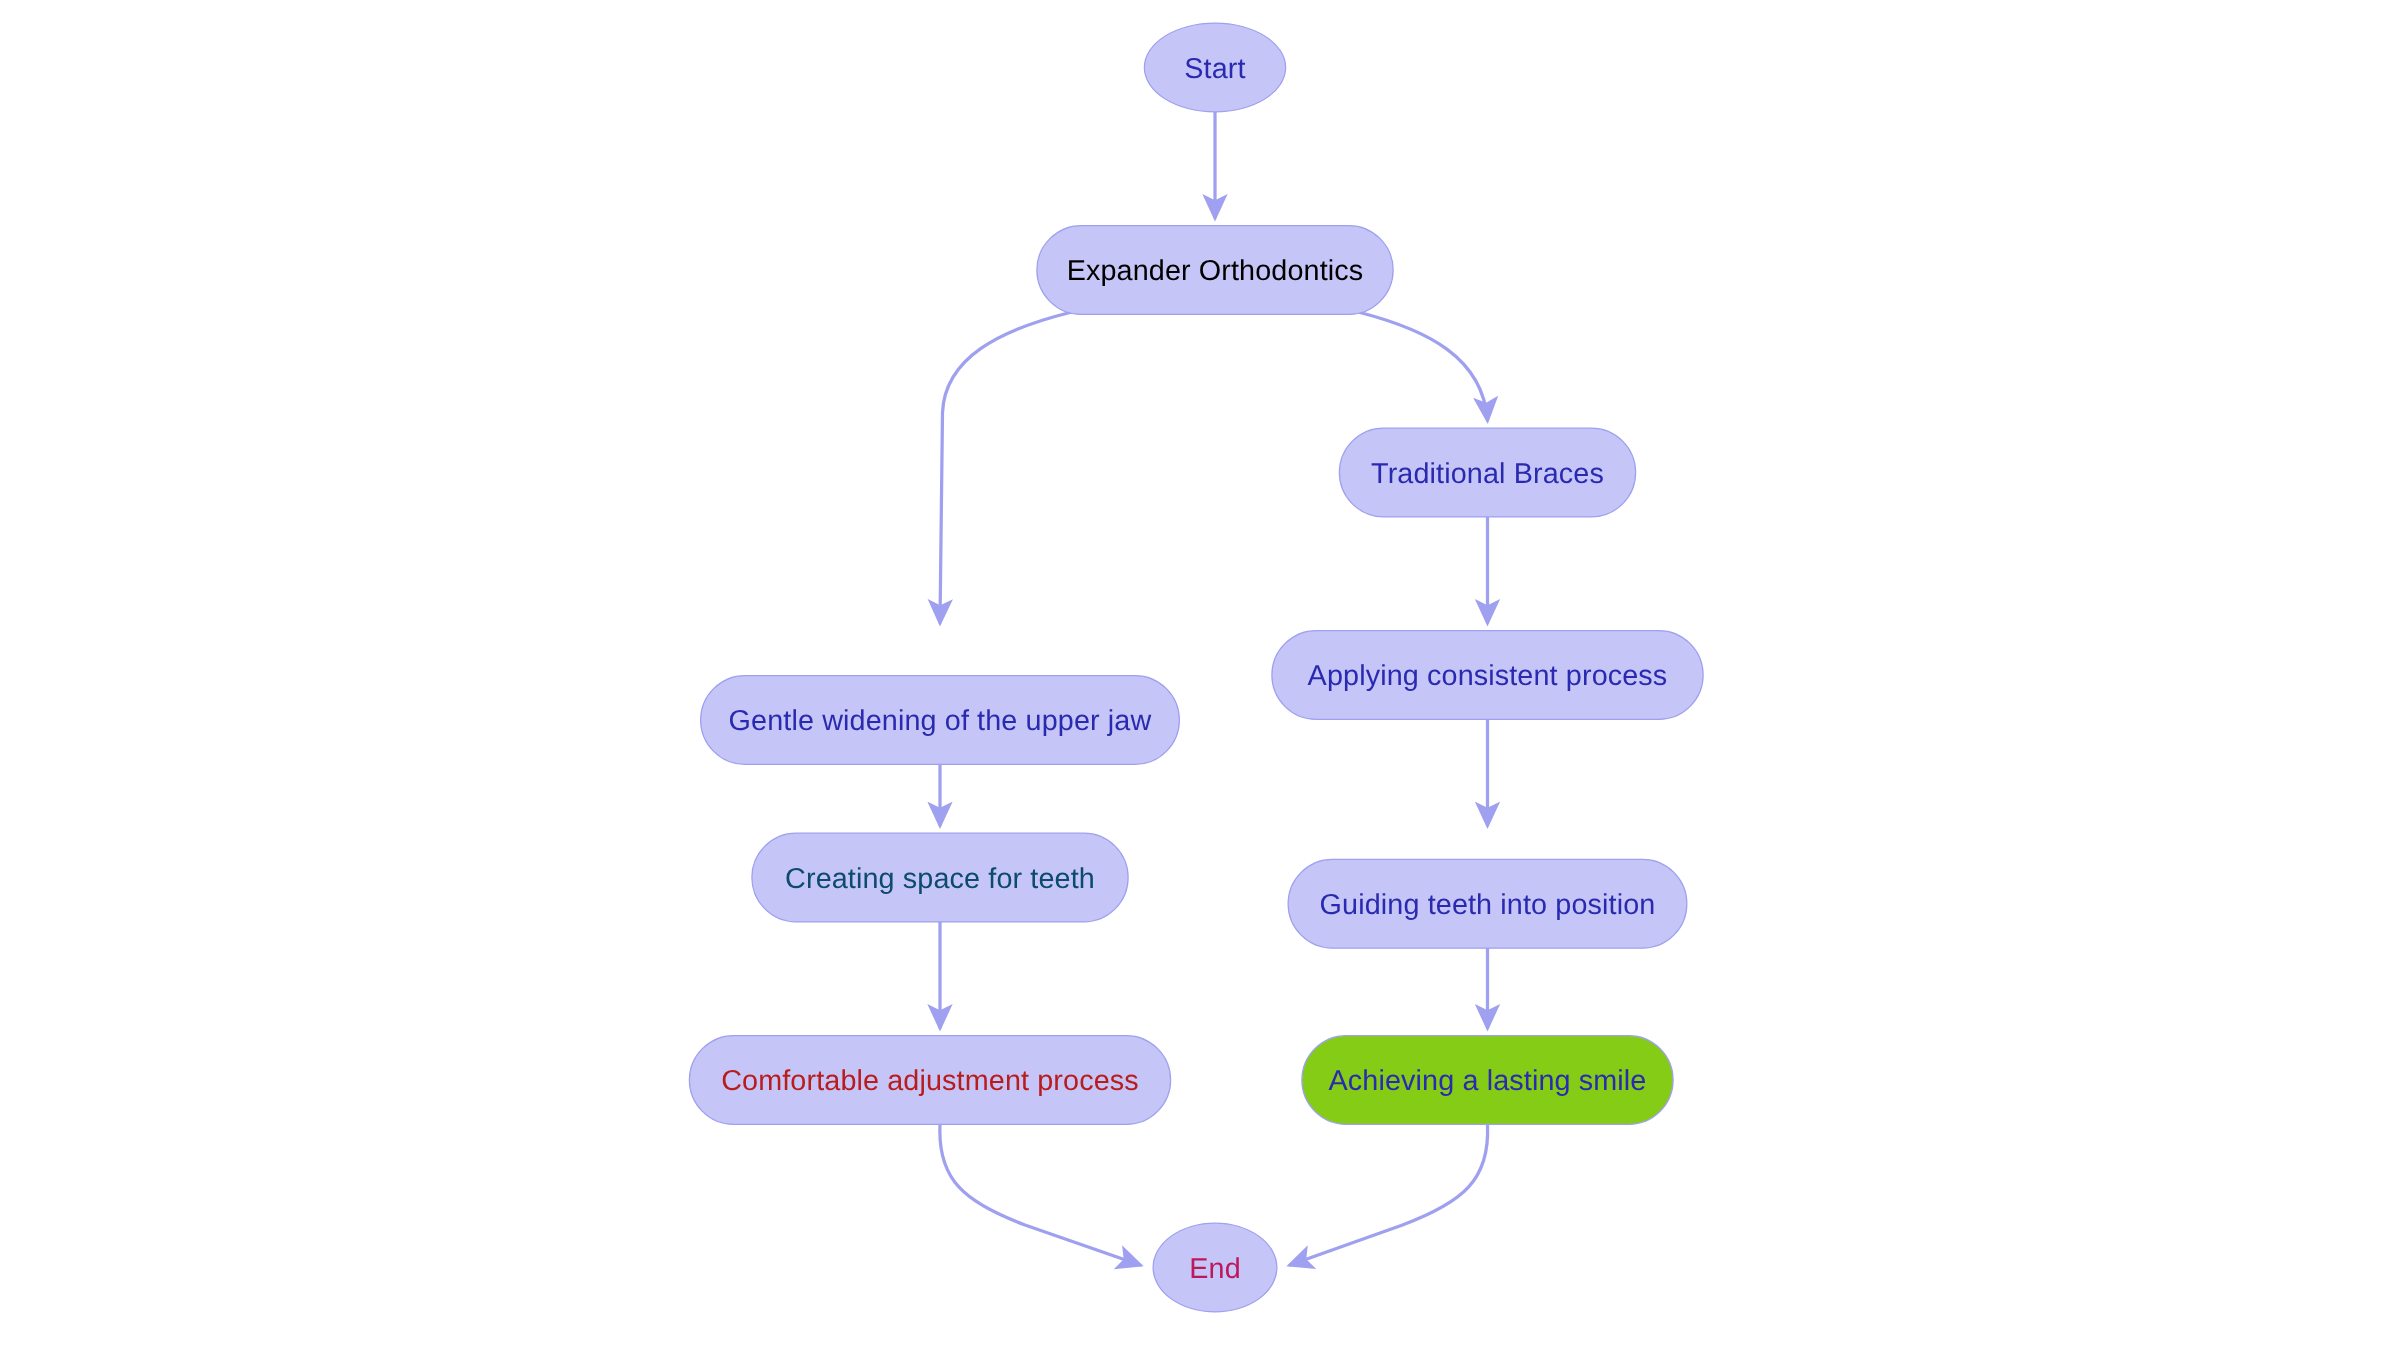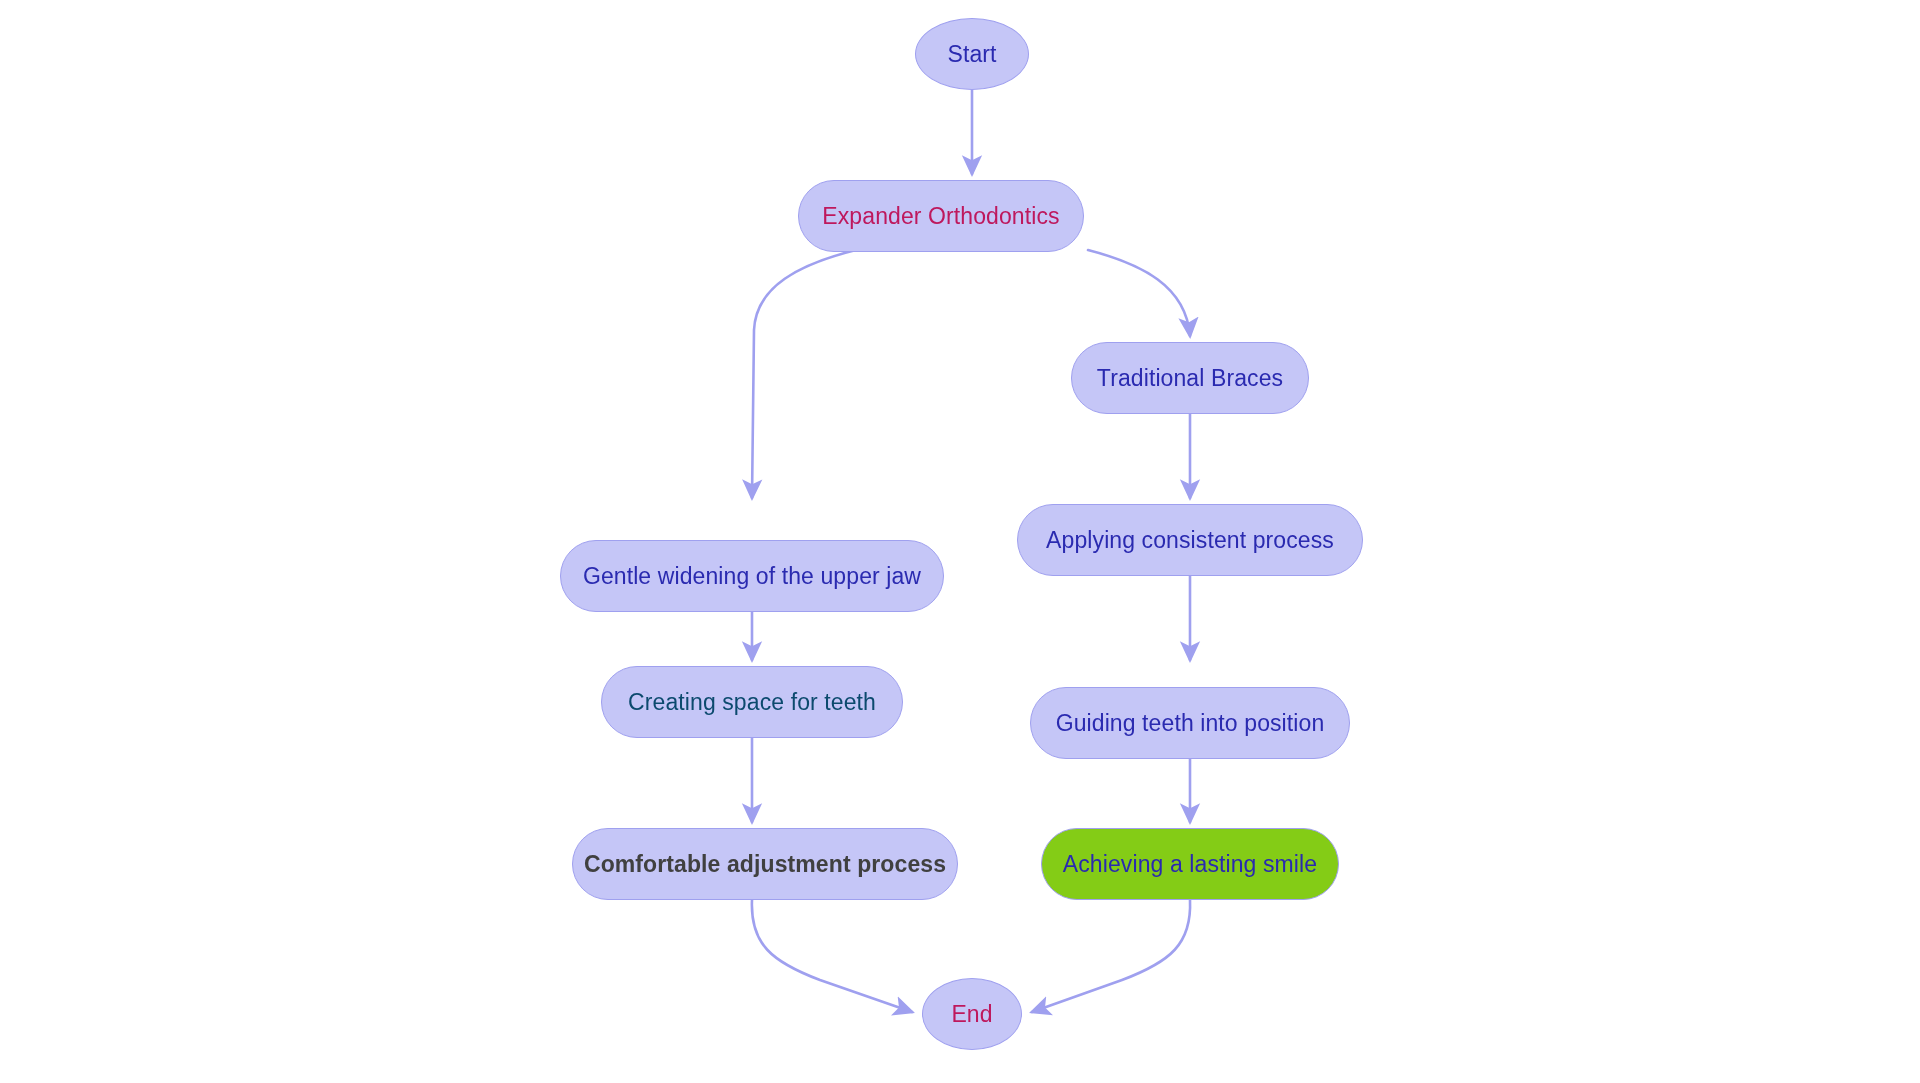--- a/index.html
+++ b/index.html
@@ -73,39 +73,39 @@
         <path d="M 1190 738 L 1190 822" fill="none" stroke="#9fa0ef" stroke-width="2.6" stroke-linecap="round" marker-end="url(#arrowhead)"></path>
         <path d="M 752 900 C 750 944 772 962 820 980 L 912 1012" fill="none" stroke="#9fa0ef" stroke-width="2.6" stroke-linecap="round" marker-end="url(#arrowhead)"></path>
         <path d="M 1190 900 C 1192 944 1170 962 1122 980 L 1032 1012" fill="none" stroke="#9fa0ef" stroke-width="2.6" stroke-linecap="round" marker-end="url(#arrowhead)"></path>
       </g>
   </svg>
 
   <div id="node-group">
       <div class="node terminal" style="left: 915px; top: 18px; width: 114px; height: 72px; background: rgb(197, 198, 247); border-color: rgb(159, 160, 239); color: rgb(42, 42, 176);">
         <span class="node-label">Start</span>
       </div>
-      <div class="node stadium" style="left: 798px; top: 180px; width: 286px; height: 72px; background: rgb(197, 198, 247); border-color: rgb(159, 160, 239); color: #be185d;">
+      <div class="node stadium" style="left: 829px; top: 180px; width: 286px; height: 72px; background: rgb(197, 198, 247); border-color: rgb(159, 160, 239); color: #000000;">
         <span class="node-label">Expander Orthodontics</span>
       </div>
       <div class="node stadium" style="left: 1071px; top: 342px; width: 238px; height: 72px; background: rgb(197, 198, 247); border-color: rgb(159, 160, 239); color: rgb(42, 42, 176);">
         <span class="node-label">Traditional Braces</span>
       </div>
       <div class="node stadium" style="left: 560px; top: 504px; width: 384px; height: 72px; background: rgb(197, 198, 247); border-color: rgb(159, 160, 239); color: rgb(42, 42, 176); margin-top: 36px;">
         <span class="node-label">Gentle widening of the upper jaw</span>
       </div>
       <div class="node stadium" style="left: 1017px; top: 504px; width: 346px; height: 72px; background: rgb(197, 198, 247); border-color: rgb(159, 160, 239); color: rgb(42, 42, 176);">
         <span class="node-label">Applying consistent process</span>
       </div>
       <div class="node stadium" style="left: 601px; top: 666px; width: 302px; height: 72px; background: rgb(197, 198, 247); border-color: rgb(159, 160, 239); color: #0c4a6e;">
         <span class="node-label">Creating space for teeth</span>
       </div>
       <div class="node stadium" style="left: 1030px; top: 666px; width: 320px; height: 72px; background: rgb(197, 198, 247); border-color: rgb(159, 160, 239); color: rgb(42, 42, 176); margin-top: 21px;">
         <span class="node-label">Guiding teeth into position</span>
       </div>
-      <div class="node stadium" style="left: 572px; top: 828px; width: 386px; height: 72px; background: rgb(197, 198, 247); border-color: rgb(159, 160, 239); color: #404040; font-weight: bold;">
+      <div class="node stadium" style="left: 551px; top: 828px; width: 386px; height: 72px; background: rgb(197, 198, 247); border-color: rgb(159, 160, 239); color: #b91c1c;">
         <span class="node-label">Comfortable adjustment process</span>
       </div>
       <div class="node stadium" style="left: 1041px; top: 828px; width: 298px; height: 72px; background: #84cc16; border-color: rgb(159, 160, 239); color: rgb(42, 42, 176);">
         <span class="node-label">Achieving a lasting smile</span>
       </div>
       <div class="node terminal" style="left: 922px; top: 978px; width: 100px; height: 72px; background: rgb(197, 198, 247); border-color: rgb(159, 160, 239); color: #be185d;">
         <span class="node-label">End</span>
       </div>
     </div>
 

